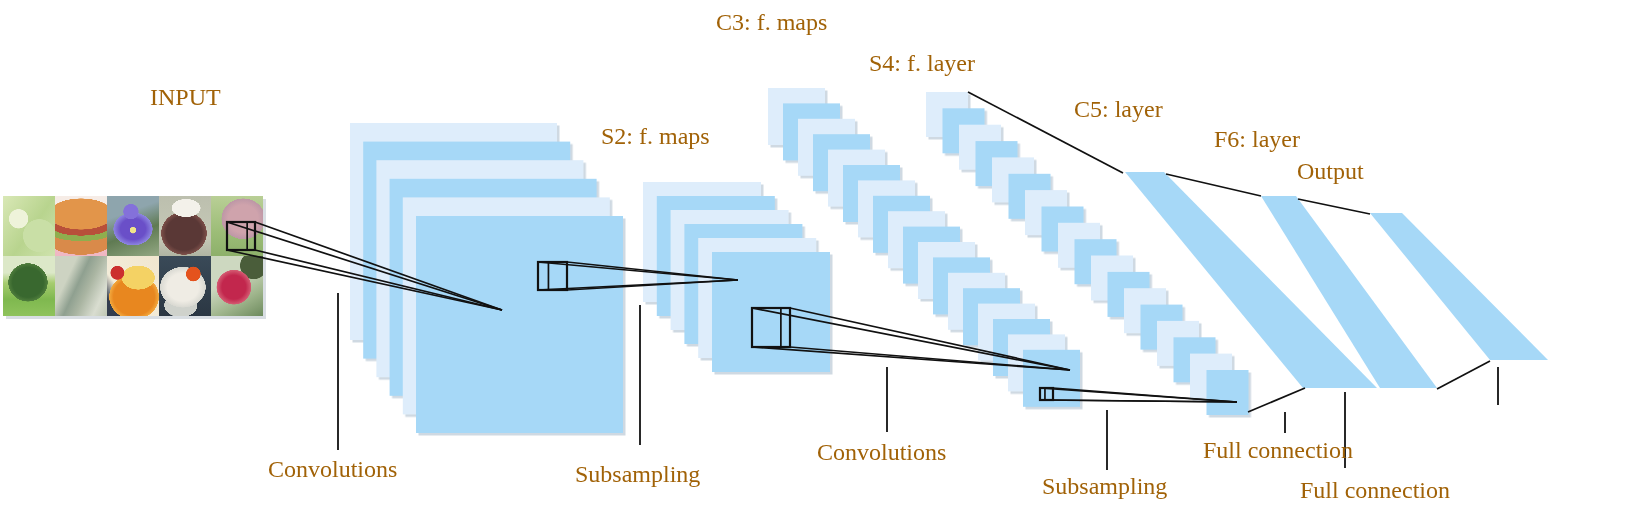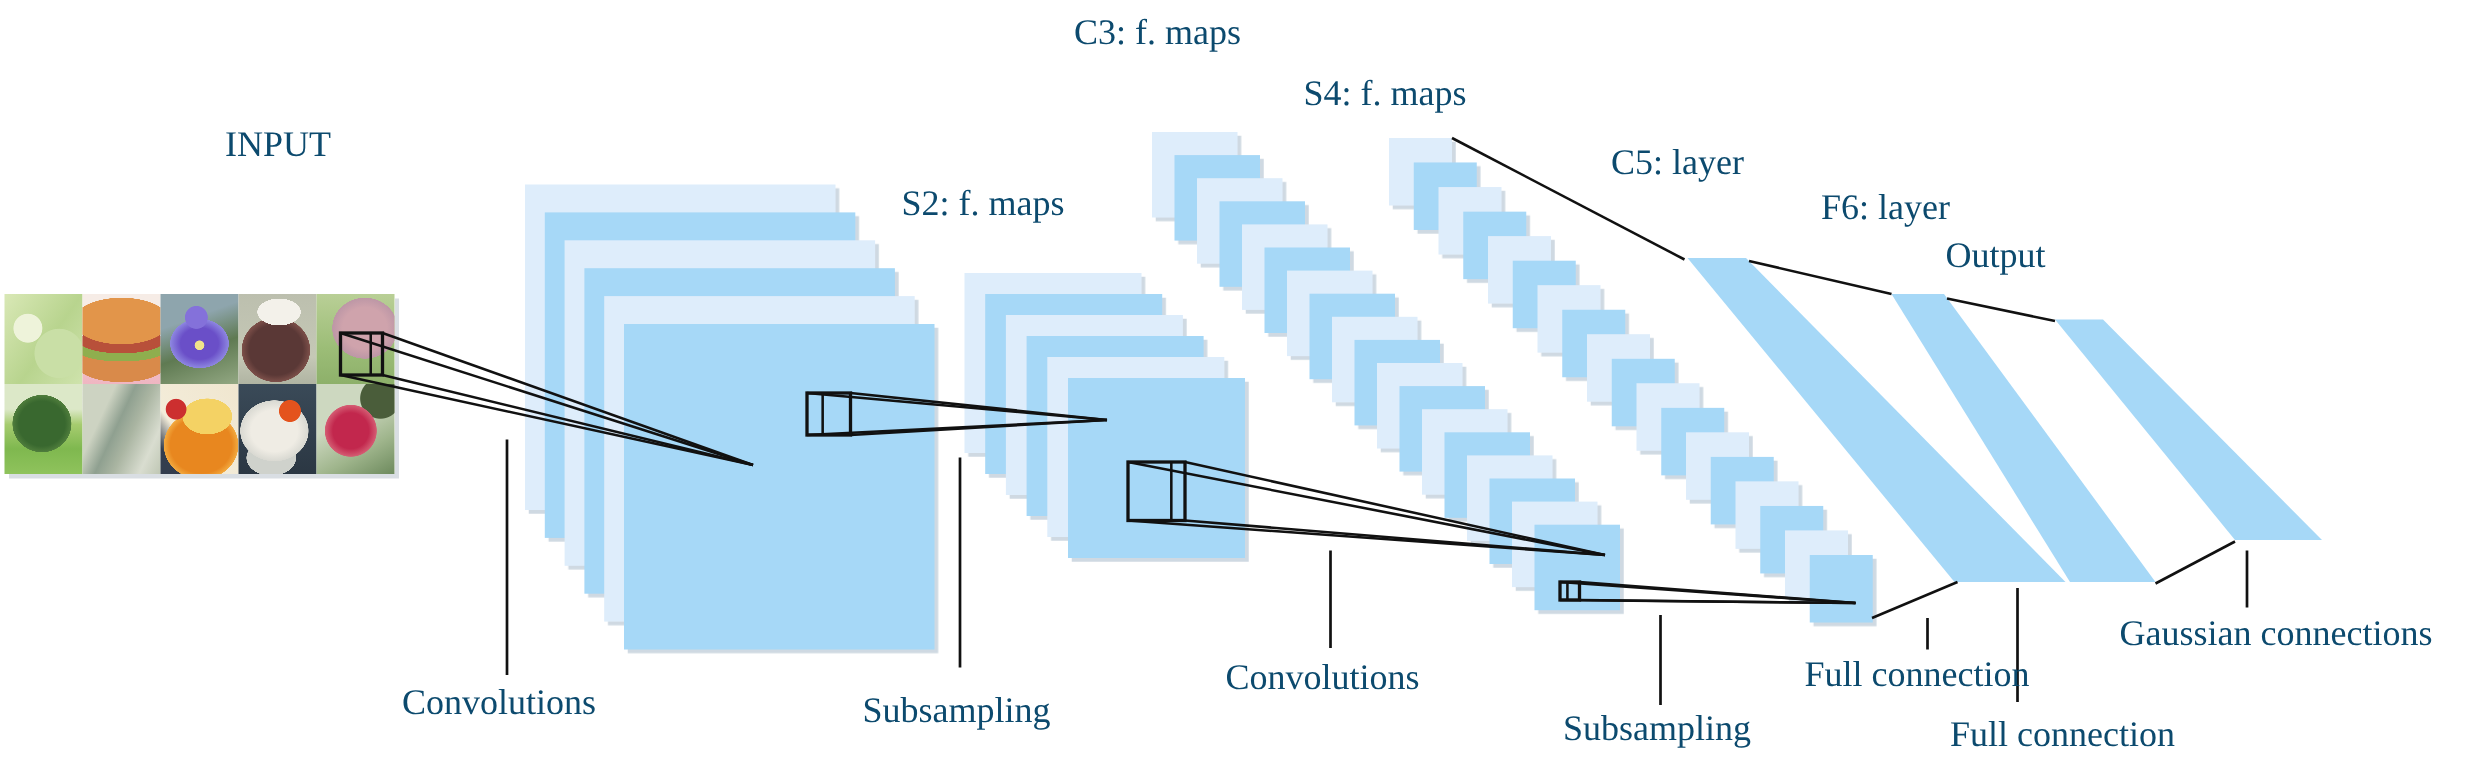--- a/index.html
+++ b/index.html
@@ -55,21 +55,21 @@
     linear-gradient(180deg,#3a4a58,#2b3743);}
   .t-pomegranate{background:
     radial-gradient(circle at 44% 52%, #c2274d 0 28%, #d45b72 40%, transparent 41%),
     radial-gradient(circle at 82% 16%, #4a5d3a 0 20%, transparent 21%),
     linear-gradient(150deg,#cdd8c0 0 38%,#9fb58c 70%,#6d8a5d);}
 
   #net{position:absolute;left:0;top:0;width:1647px;height:513px;}
 
   .lbl{
     position:absolute;
-    font-size:24px;line-height:1.15;color:#0c4a6e;
+    font-size:24px;line-height:1.15;color:#a16207;
     white-space:nowrap;letter-spacing:0px;
   }
   #lbl-input {left:150px;top:84px;}
   #lbl-c1    {left:318px;top:39px;}
   #lbl-s2    {left:601px;top:79px;margin-top:44px;}
   #lbl-c3    {left:716px;top:9px;}
   #lbl-s4    {left:869px;top:50px;}
   #lbl-c5    {left:1074px;top:96px;text-align:right;}
   #lbl-f6    {left:1214px;top:126px;}
   #lbl-out   {left:1297px;top:158px;}
@@ -206,25 +206,24 @@
         <line x1="1107" y1="410" x2="1107" y2="470" stroke="#111111" stroke-width="1.8"></line>
         <line x1="1285" y1="412" x2="1285" y2="433" stroke="#111111" stroke-width="1.8"></line>
         <line x1="1345" y1="392" x2="1345" y2="468" stroke="#111111" stroke-width="1.8"></line>
         <line x1="1498" y1="367" x2="1498" y2="405" stroke="#111111" stroke-width="1.8"></line>
       </g>
   </svg>
 
   <div class="lbl" id="lbl-input">INPUT</div>
   <div class="lbl" id="lbl-s2">S2: f. maps</div>
   <div class="lbl" id="lbl-c3">C3: f. maps</div>
-  <div class="lbl" id="lbl-s4">S4: f. maps</div>
+  <div class="lbl" id="lbl-s4">S4: f. layer</div>
   <div class="lbl" id="lbl-c5">C5: layer</div>
   <div class="lbl" id="lbl-f6">F6: layer</div>
   <div class="lbl" id="lbl-out">Output</div>
   <div class="lbl" id="lbl-conv1">Convolutions</div>
   <div class="lbl" id="lbl-sub1">Subsampling</div>
   <div class="lbl" id="lbl-conv2">Convolutions</div>
   <div class="lbl" id="lbl-sub2">Subsampling</div>
   <div class="lbl" id="lbl-full1">Full connection</div>
   <div class="lbl" id="lbl-full2">Full connection</div>
-  <div class="lbl" id="lbl-gauss">Gaussian connections</div>
 
 </div>
 
 </body></html>

